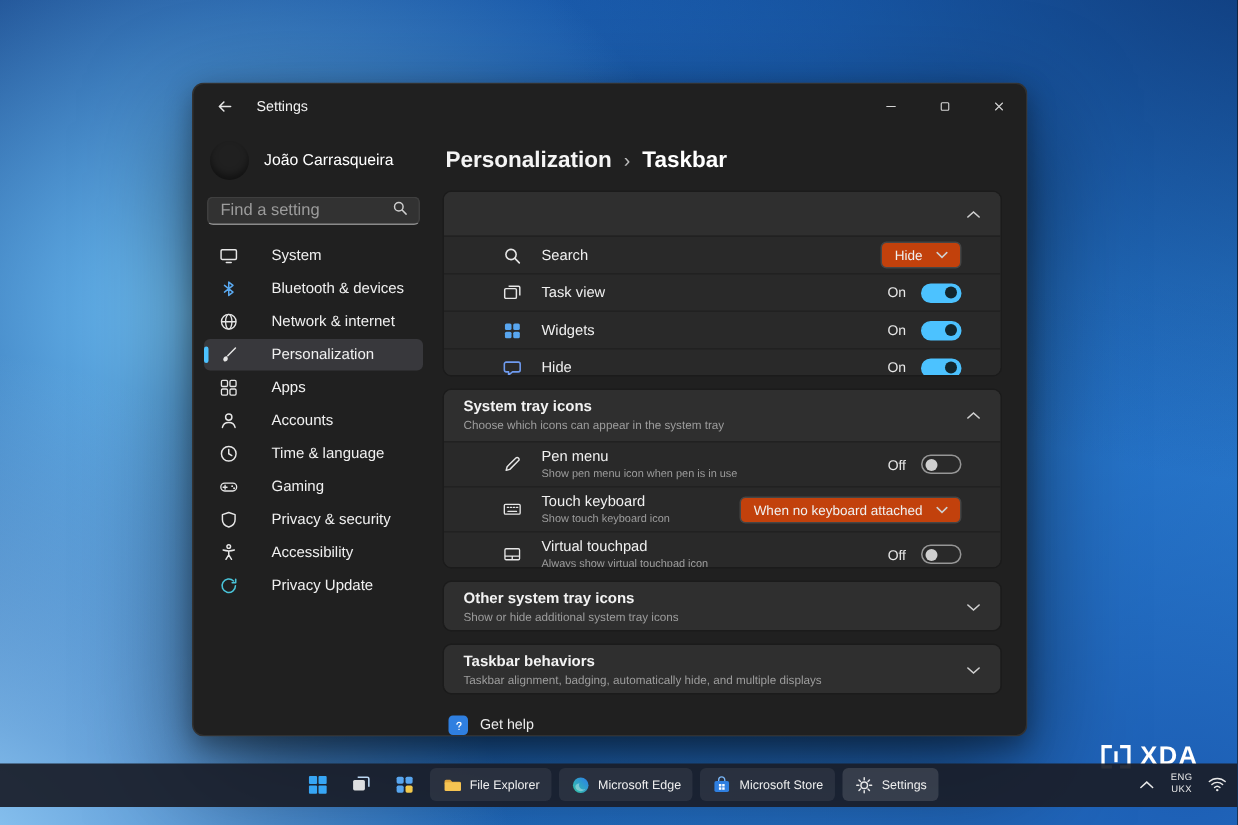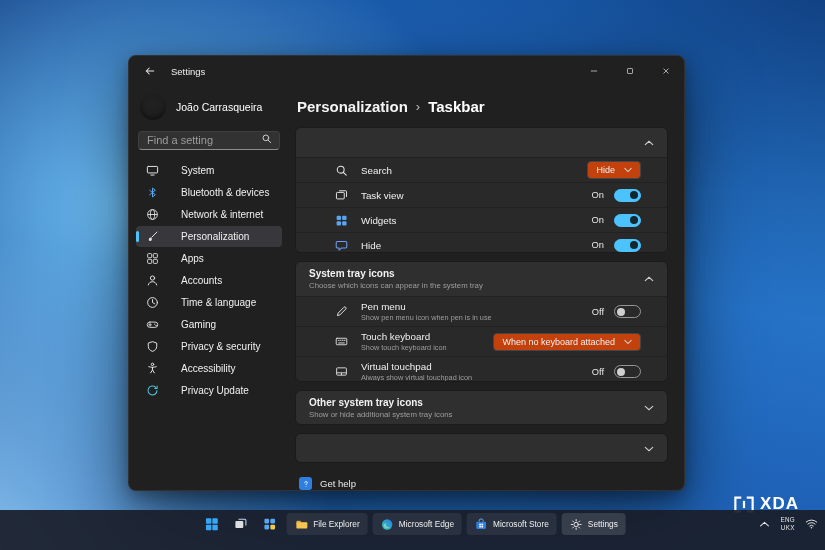--- a/index.html
+++ b/index.html
@@ -86,21 +86,21 @@
     border-radius:50%; background:#cfcfcf; }
   .dropdown { margin-left:auto; display:flex; align-items:center; gap:9px; background:#c2410c;
     border:1px solid #454545; border-radius:4px; padding:3px 8px; font-size:9px; color:#f0f0f0; }
 
   .gethelp { display:flex; align-items:center; gap:8px; margin:6px 0 0 4px; }
   .gh-ic { width:13px; height:13px; border-radius:3px; background:#2f7fe0; display:flex;
     align-items:center; justify-content:center; color:#fff; }
   .gh-label { font-size:9.5px; color:#eaeaea; }
 
   
-  .taskbar { position:absolute; left:0; bottom:0; width:825px; height:40px;
+  .taskbar { position:absolute; left:0; bottom:12px; width:825px; height:29px;
     background:rgba(26,30,42,.93); }
   .tb-center { position:absolute; left:50%; top:0; height:28px; transform:translateX(-50%);
     display:flex; align-items:center; gap:5px; }
   .tb-btn { height:22px; min-width:24px; display:flex; align-items:center; justify-content:center;
     gap:5px; border-radius:4px; padding:0 5px; }
   .tb-btn.labeled { background:rgba(255,255,255,.07); padding:0 8px; }
   .tb-btn.active { background:rgba(255,255,255,.13); }
   .tb-label { font-size:8.3px; color:#efefef; white-space:nowrap; }
   .tb-tray { position:absolute; right:7px; top:0; height:28px; display:flex; align-items:center;
     gap:10px; color:#e8e8e8; }
@@ -412,20 +412,24 @@
             <span class="chev">
                 <svg width="10" height="8" viewBox="0 0 12 8" fill="none" stroke="currentColor" stroke-width="1.3" stroke-linecap="round">
                   <path d="M1.5 2L6 6l4.5-4"></path>
                 </svg>
               </span>
           </div>
         </div>
 
         <div class="card">
           <div class="card-h">
+            <div class="card-ht">
+              <div class="card-title">Taskbar behaviors</div>
+              <div class="card-sub">Taskbar alignment, badging, automatically hide, and multiple displays</div>
+            </div>
             <span class="chev">
                 <svg width="10" height="8" viewBox="0 0 12 8" fill="none" stroke="currentColor" stroke-width="1.3" stroke-linecap="round">
                   <path d="M1.5 2L6 6l4.5-4"></path>
                 </svg>
               </span>
           </div>
         </div>
 
         <div class="gethelp">
           <span class="gh-ic">

